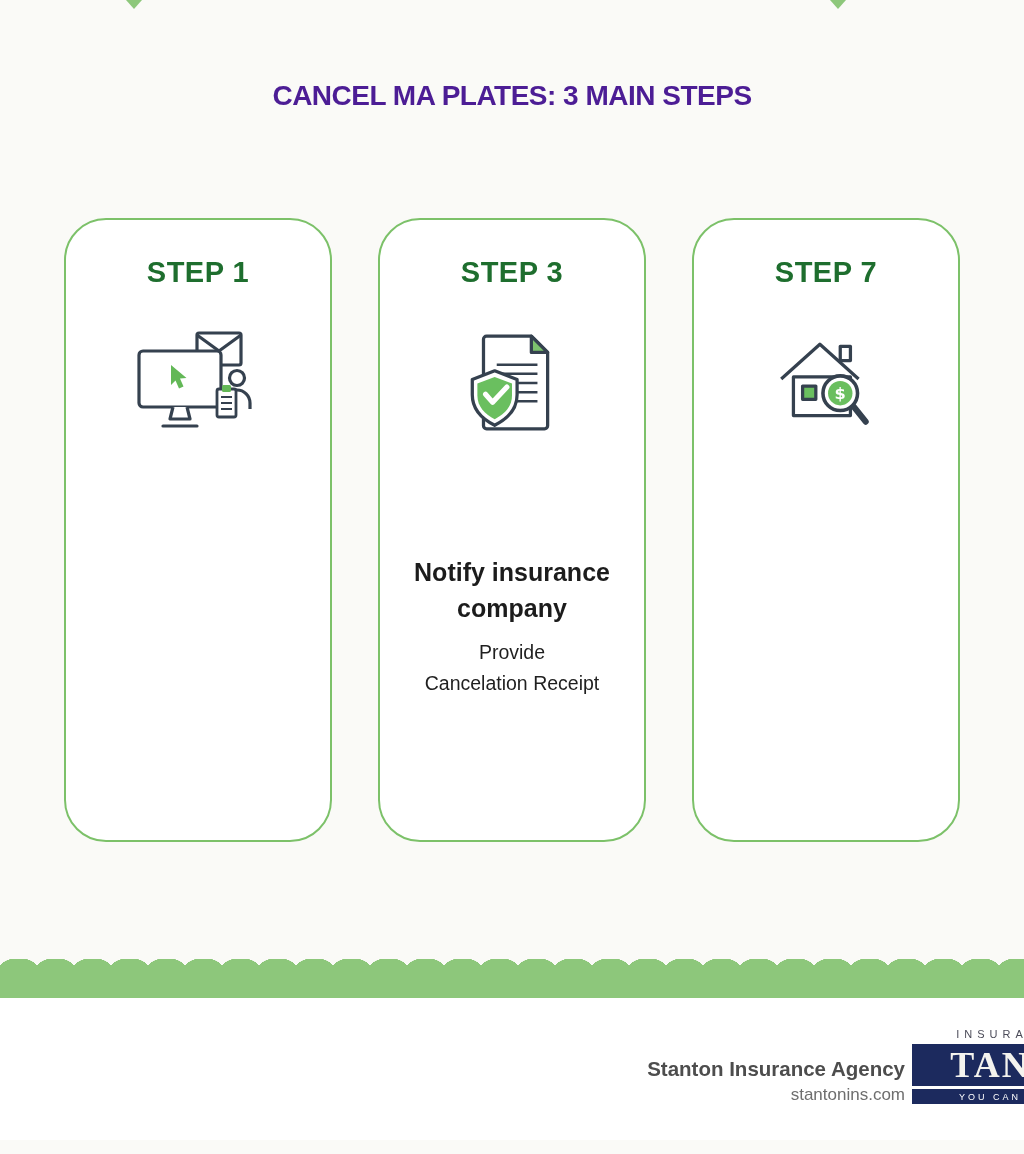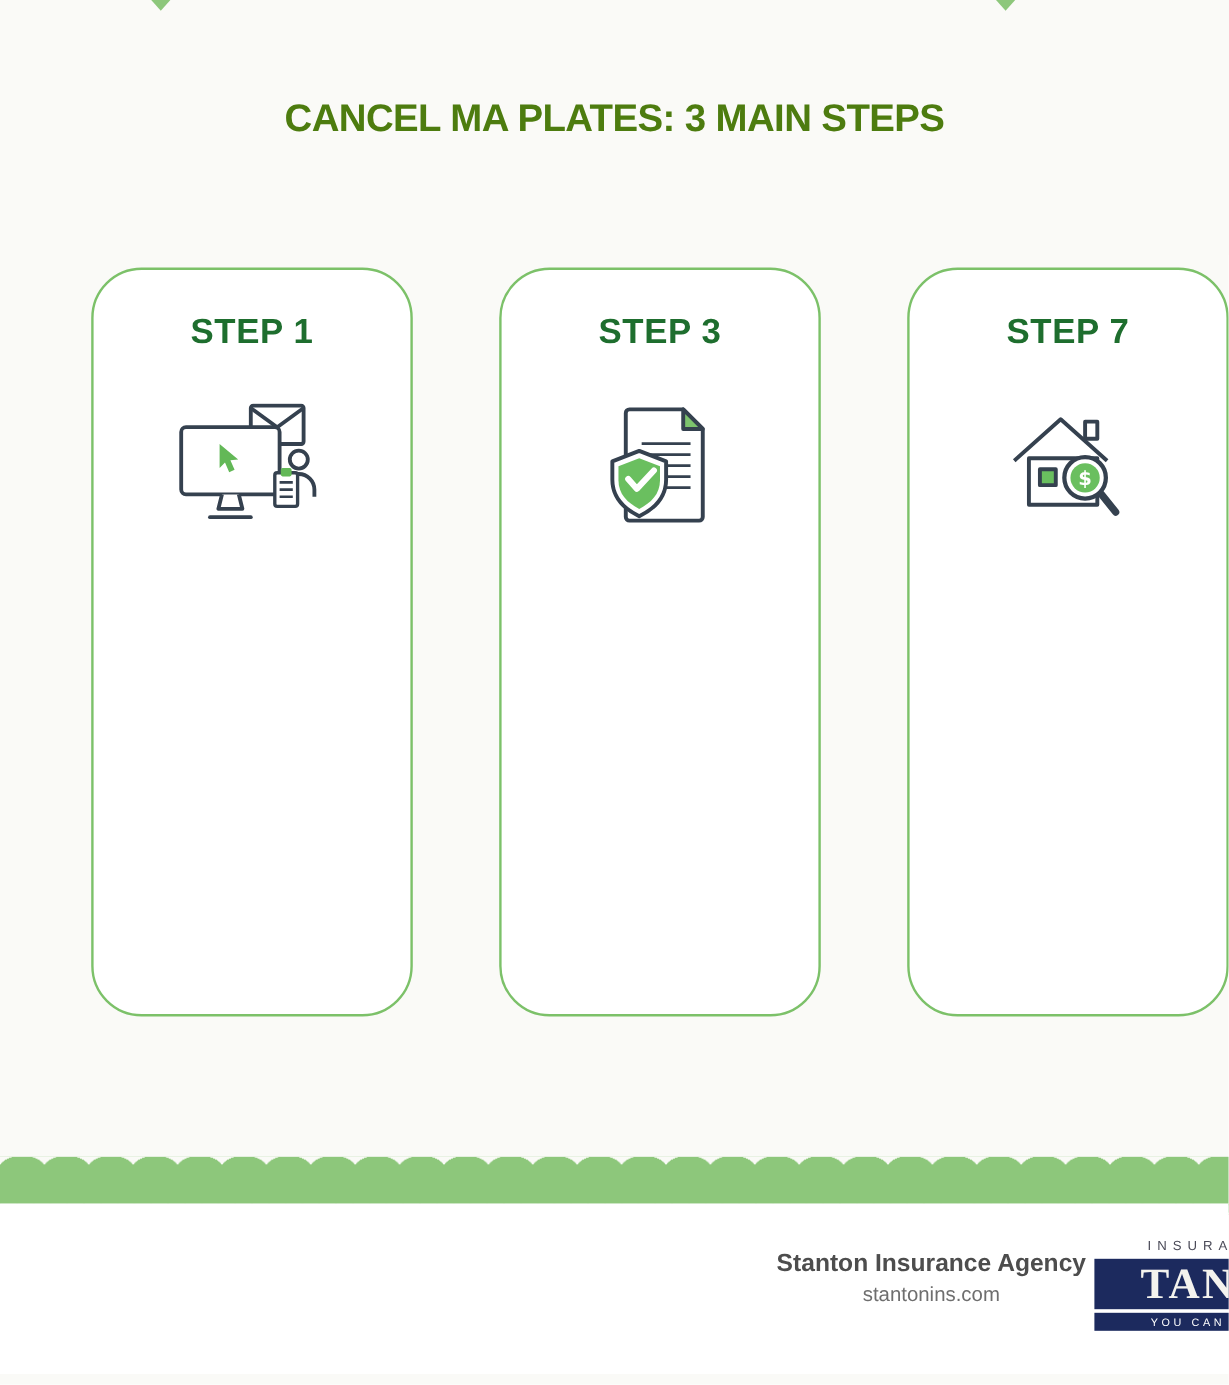--- a/index.html
+++ b/index.html
@@ -23,32 +23,32 @@
     border-left: 8px solid transparent;
     border-right: 8px solid transparent;
     border-top: 9px solid #8dc77b;
   }
   .top-accent.left  { left: 126px; }
   .top-accent.right { left: 830px; }
 
   
   .header { padding-top: 80px; text-align: center; }
   .title {
-    font-size: 32px;
+    font-size: 28px;
     font-weight: 800;
     letter-spacing: -0.5px;
-    color: #4d7c0f;
+    color: #4c1d95;
   }
 
   
   .cards {
     margin-top: 106px;
     display: flex;
-    justify-content: flex-end;
-    gap: 72px;
+    justify-content: center;
+    gap: 46px;
   }
   .card {
     width: 268px;
     height: 624px;
     background: #ffffff;
     border: 2.5px solid #7cc169;
     border-radius: 42px;
     display: flex;
     flex-direction: column;
     align-items: center;
@@ -121,33 +121,32 @@
 
   
   .footer {
     position: relative;
     height: 142px;
     background: #ffffff;
   }
   .footer-text {
     position: absolute;
     right: 119px;
-    top: 38px;
+    top: 59px;
     text-align: right;
   }
   .company {
     font-size: 20.5px;
     font-weight: bold;
     color: #4d4d4d;
   }
   .website {
     margin-top: 4px;
     font-size: 17px;
     color: #6e6e6e;
-    text-align: center;
   }
   .logo {
     position: absolute;
     right: -44px;
     top: 30px;
     width: 156px;
     text-align: center;
   }
   .logo-top {
     font-size: 11px;
@@ -228,20 +227,26 @@
               <path d="M40,52 h40"></path>
               <path d="M40,61 h40"></path>
               <path d="M40,70 h40"></path>
             </g>
             <path d="M38,40 l22,8.5 v15 c0,15 -10,24 -22,30 c-12,-6 -22,-15 -22,-30 v-15 z" fill="#ffffff"></path>
           </g>
           <path d="M38,46 l17,6.5 v11.5 c0,11.5 -7.5,18.5 -17,23.5 c-9.5,-5 -17,-12 -17,-23.5 v-11.5 z" fill="#6abf5f"></path>
           <path d="M29,63 l7,8 l14,-15" fill="none" stroke="#ffffff" stroke-width="5" stroke-linecap="round" stroke-linejoin="round"></path>
         </svg>
       </div>
+      <div class="text-block">
+        <div class="card-heading">Notify insurance
+company</div>
+        <div class="card-details">Provide
+Cancelation Receipt</div>
+      </div>
     </div>
 
     <div class="card">
       <div class="step-label">STEP 7</div>
       <div class="icon-wrap">
         <svg width="114" height="106" viewBox="0 0 112 104" aria-hidden="true">
           <g fill="none" stroke="#35414f" stroke-width="3.2" stroke-linejoin="round">
             <rect x="24" y="46" width="56" height="38" fill="#ffffff"></rect>
             <rect x="70" y="16" width="10" height="14" fill="#ffffff"></rect>
             <path d="M12,48 L50,14 L88,48"></path>

